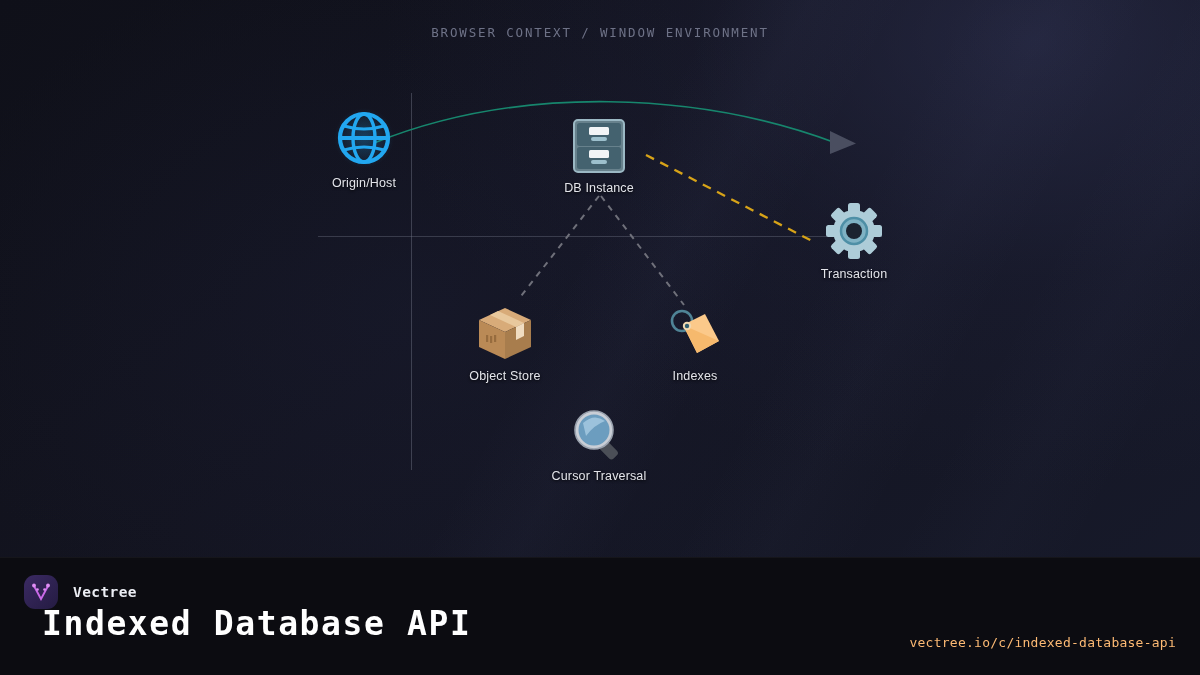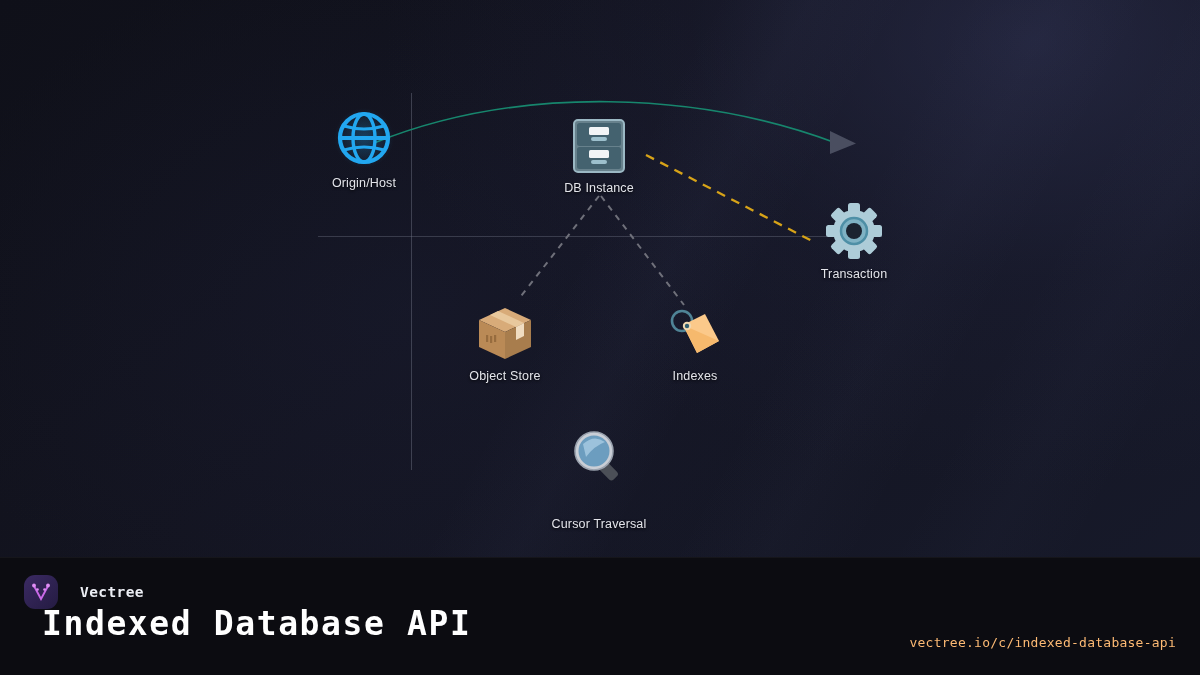--- a/index.html
+++ b/index.html
@@ -63,21 +63,21 @@
 
   
   #footer {
     position:absolute; left:0; bottom:0;
     width:1200px; height:118px;
     background:#0c0c11;
     border-top:1px solid rgba(255,255,255,0.045);
   }
   #brand-row {
     position:absolute; left:24px; top:17px;
-    display:flex; align-items:center; gap:22px;
+    display:flex; align-items:center; gap:15px;
   }
   #brand-name {
     font-family:"DejaVu Sans Mono", monospace;
     font-size:14.5px; font-weight:bold;
     color:#eceef4; letter-spacing:0.4px;
   }
   #page-title {
     position:absolute; left:42px; top:46px;
     font-family:"DejaVu Sans Mono", monospace;
     font-size:33px; font-weight:bold;
@@ -94,20 +94,21 @@
     white-space:nowrap;
   }
 </style>
 </head>
 <body>
 
 <div id="stage">
 
   <div id="sheen"></div>
 
+  <div id="context-label">BROWSER CONTEXT / WINDOW ENVIRONMENT</div>
 
   <svg id="canvas" width="1200" height="560">
     <defs>
       <radialGradient id="globeGlow" cx="50%" cy="50%" r="50%">
         <stop offset="0%" stop-color="#22a7f0" stop-opacity="0.30"></stop>
         <stop offset="100%" stop-color="#22a7f0" stop-opacity="0"></stop>
       </radialGradient>
     </defs>
 
     <line x1="411.5" y1="93" x2="411.5" y2="470" stroke="#6b6f80" stroke-width="1" opacity="0.48"></line>
@@ -195,21 +196,21 @@
         <circle cx="15" cy="15" r="10" fill="none" stroke="#4f8496" stroke-width="2.6"></circle>
         <path d="M 16 19 L 38 8 L 52 35 L 30 47 Z" fill="#fbc98a"></path>
         <path d="M 16 19 L 30 47 L 52 35 Z" fill="#f6b96d"></path>
         <circle cx="20" cy="20" r="4.2" fill="#f0d9b2"></circle>
         <circle cx="20" cy="20" r="2.2" fill="#2f5f70"></circle>
       </svg>
     </span>
     <span class="caption">Indexes</span>
   </div>
 
-  <div class="node" style="left:519px; top:429px;gap:27px;">
+  <div class="node" style="left:519px; top:408px;">
     <span class="glyph">
       <svg width="54" height="54" viewBox="0 0 54 54">
         <rect x="30" y="30" width="11" height="22" rx="3.2" fill="#4b4f57" transform="rotate(-45 35.5 41)"></rect>
         <circle cx="22" cy="22" r="19" fill="#c9ced6"></circle>
         <circle cx="22" cy="22" r="15.5" fill="#6c9dbf"></circle>
         <path d="M 11 15 Q 22 5, 33 13 Q 22 17, 14 28 Z" fill="#a9cde4" opacity="0.78"></path>
         <circle cx="22" cy="22" r="19" fill="none" stroke="#9aa2ae" stroke-width="1.6"></circle>
       </svg>
     </span>
     <span class="caption">Cursor Traversal</span>

